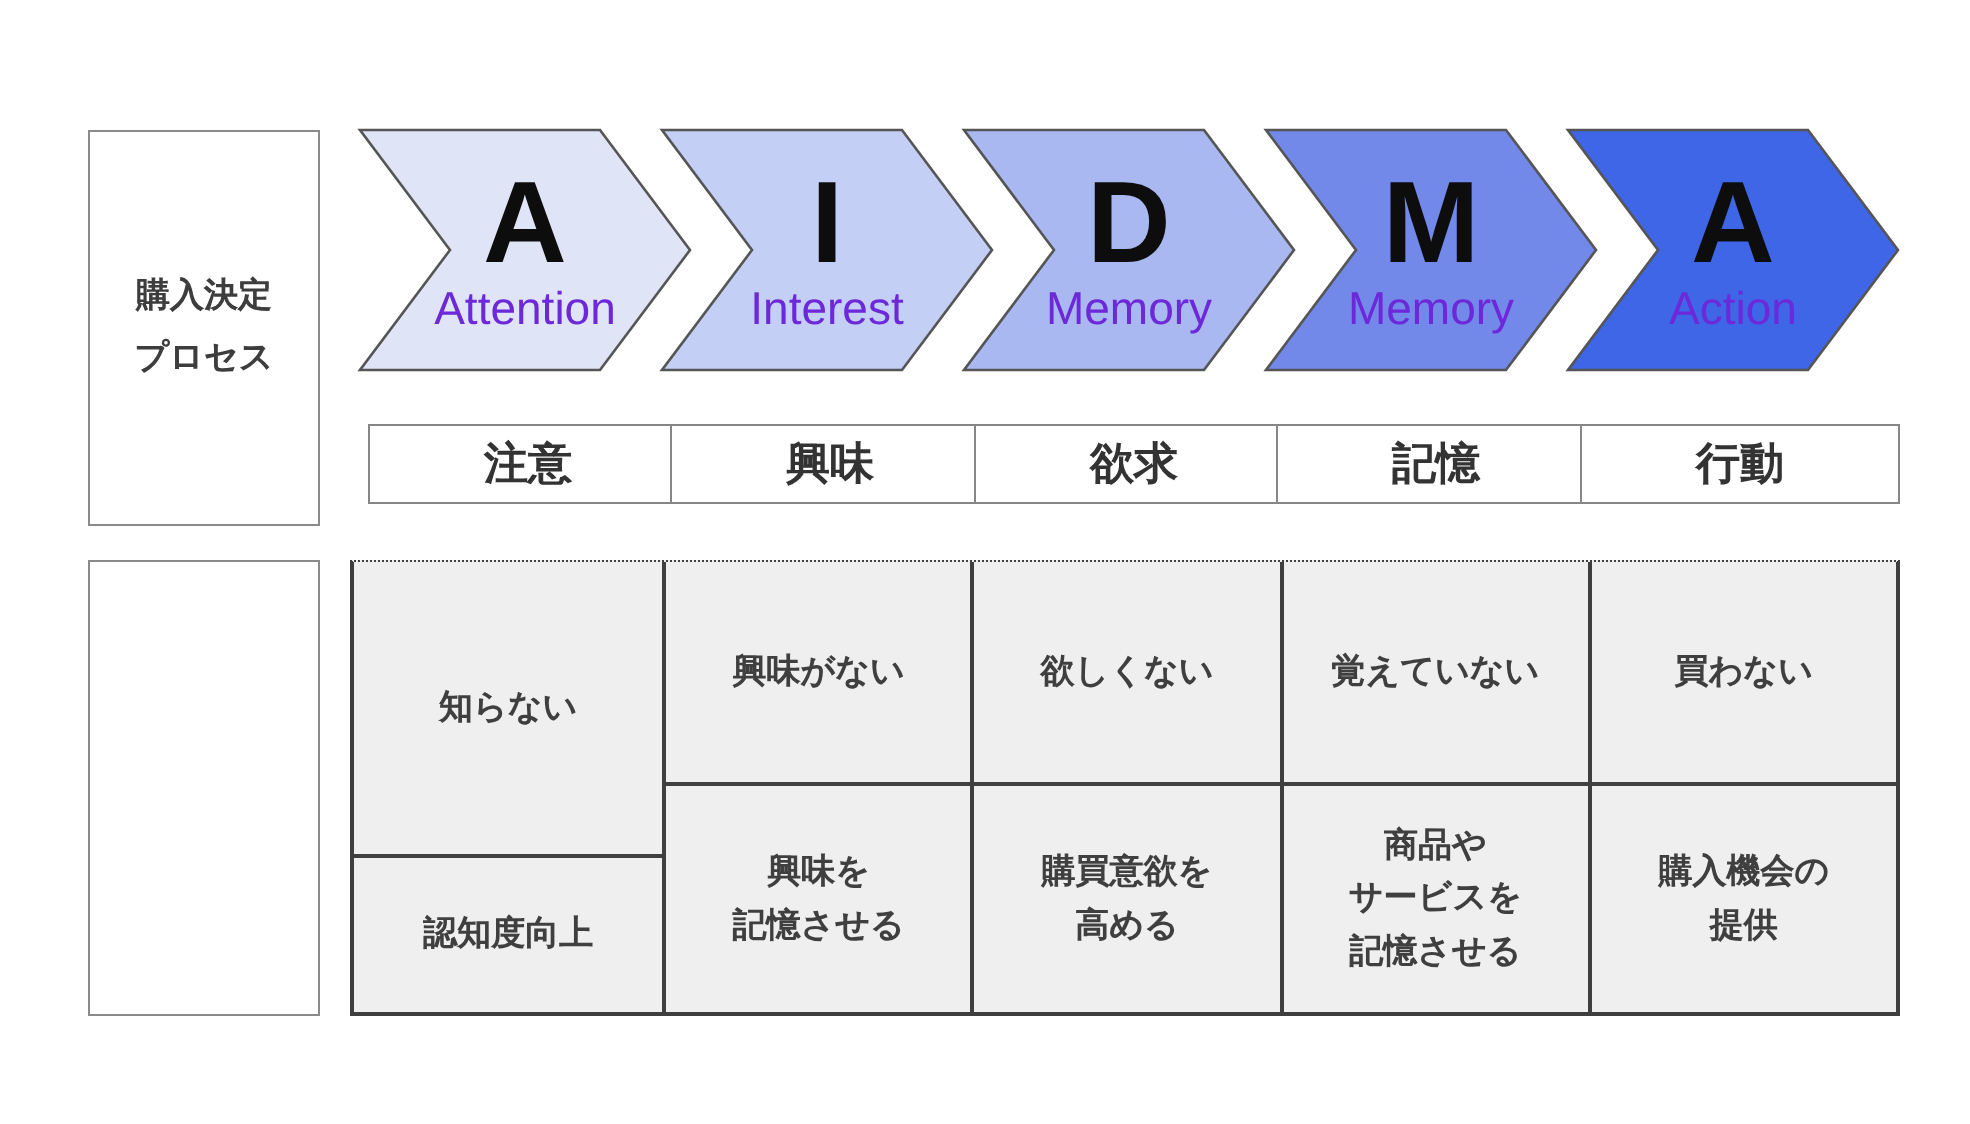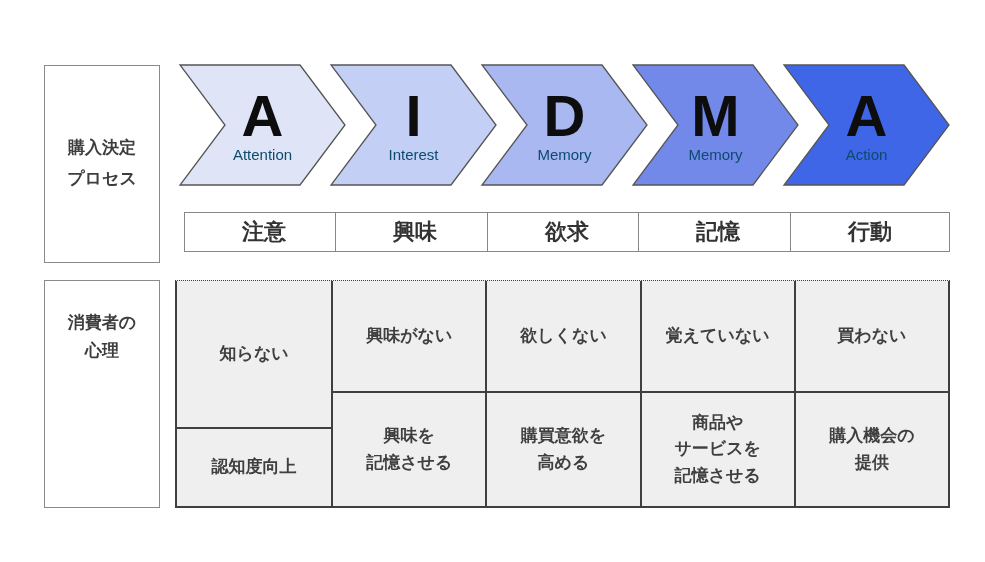--- a/index.html
+++ b/index.html
@@ -46,21 +46,21 @@
     display: flex; flex-direction: column;
     align-items: center; justify-content: center;
     gap: 4px;
     pointer-events: none;
   }
   .stage-letter {
     font-size: 58px; font-weight: bold; line-height: 0.95;
     color: #0d0d0d;
   }
   .stage-en {
-    font-size: 15px; line-height: 1; color: #0c4a6e;
+    font-size: 23px; line-height: 1; color: #6d28d9;
   }
 
   
   .jp-box {
     position: absolute;
     top: 212px; width: 160px; height: 40px;
     background: #ffffff;
     border: 1.4px solid #878787;
     display: flex; align-items: center; justify-content: center;
     font-size: 22px; font-weight: bold; color: #333333;
@@ -148,22 +148,20 @@
     <div class="stage-en">Action</div>
   </div>
 
   <div class="jp-box" style="left:184px">注意</div>
   <div class="jp-box" style="left:335px">興味</div>
   <div class="jp-box" style="left:487px">欲求</div>
   <div class="jp-box" style="left:638px">記憶</div>
   <div class="jp-box" style="left:790px">行動</div>
 
   <div class="row-label-box">
-    <div class="row-label-cell psych">消費者の
-心理</div>
   </div>
 
   <div class="main-table">
     <div class="cell c0">知らない</div>
     <div class="cell">興味がない</div>
     <div class="cell">欲しくない</div>
     <div class="cell">覚えていない</div>
     <div class="cell">買わない</div>
 
     <div class="cell c0 row2">認知度向上</div>

